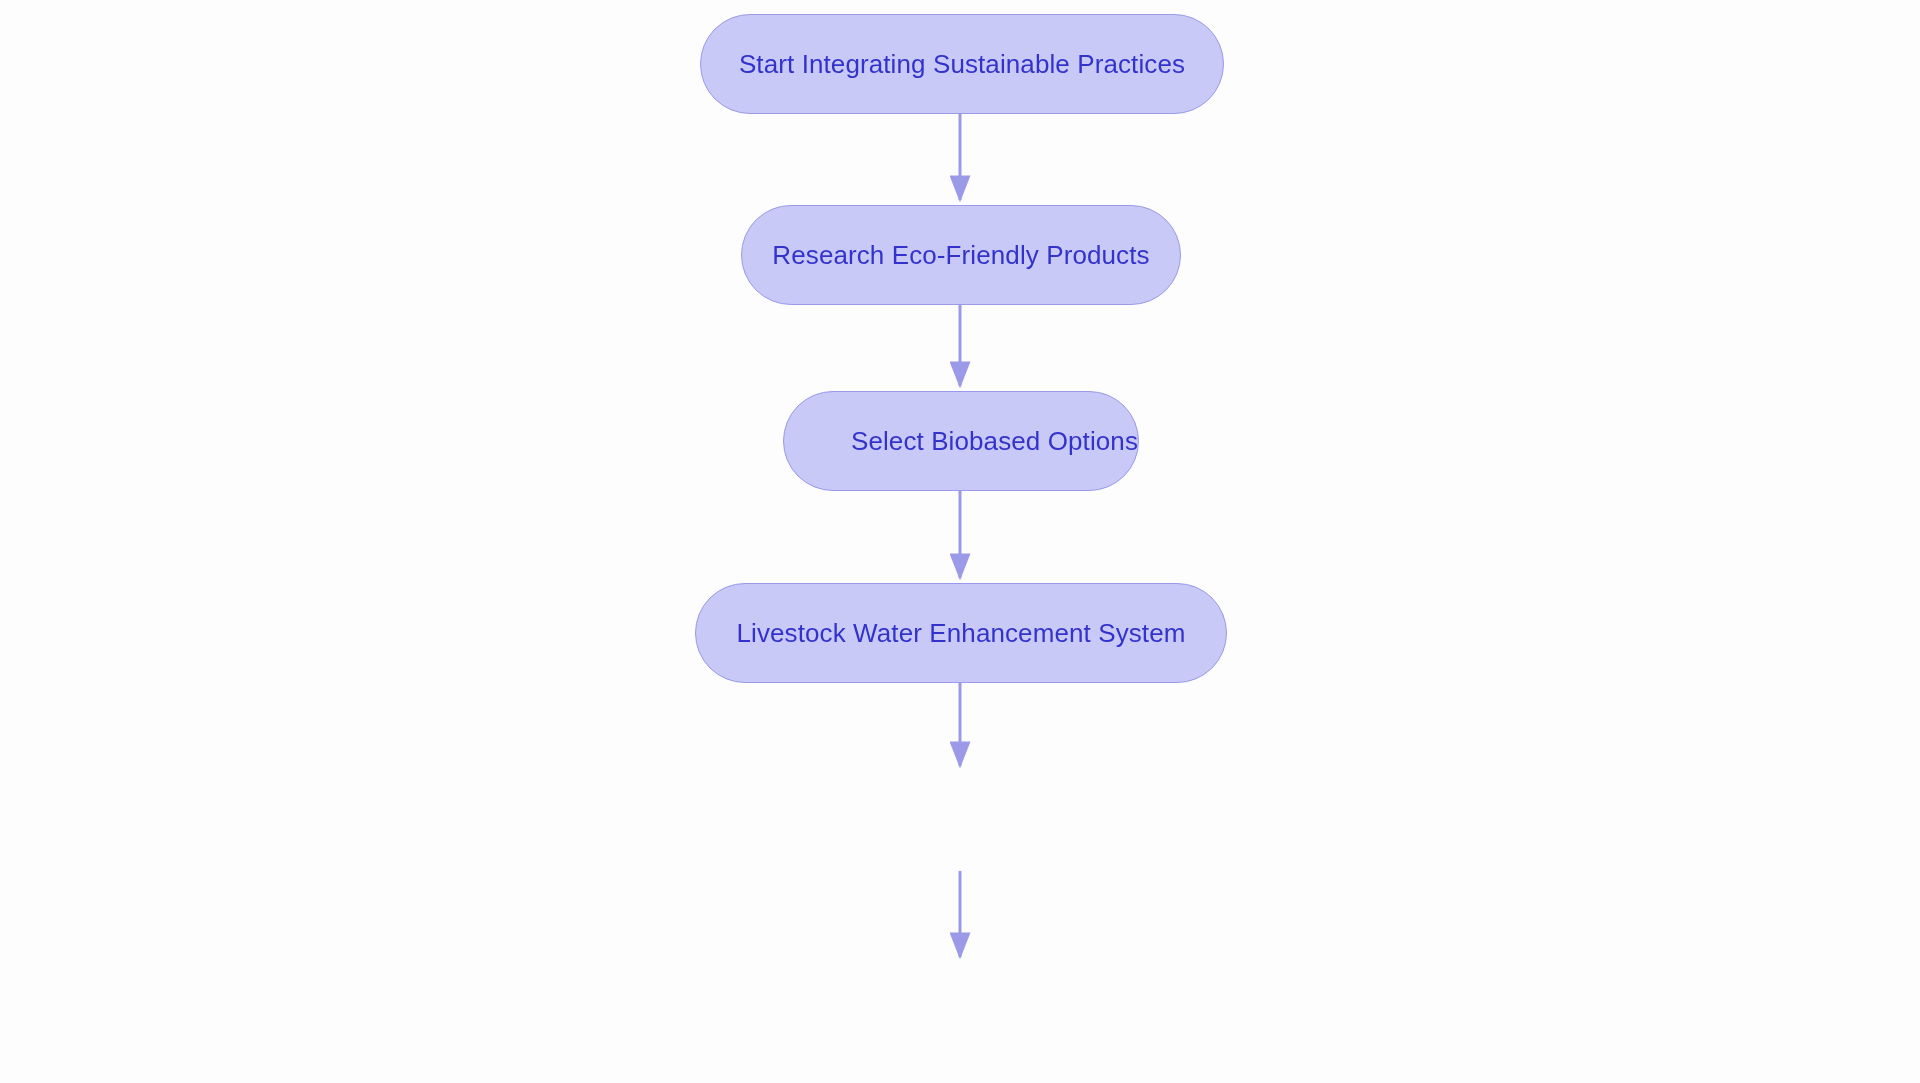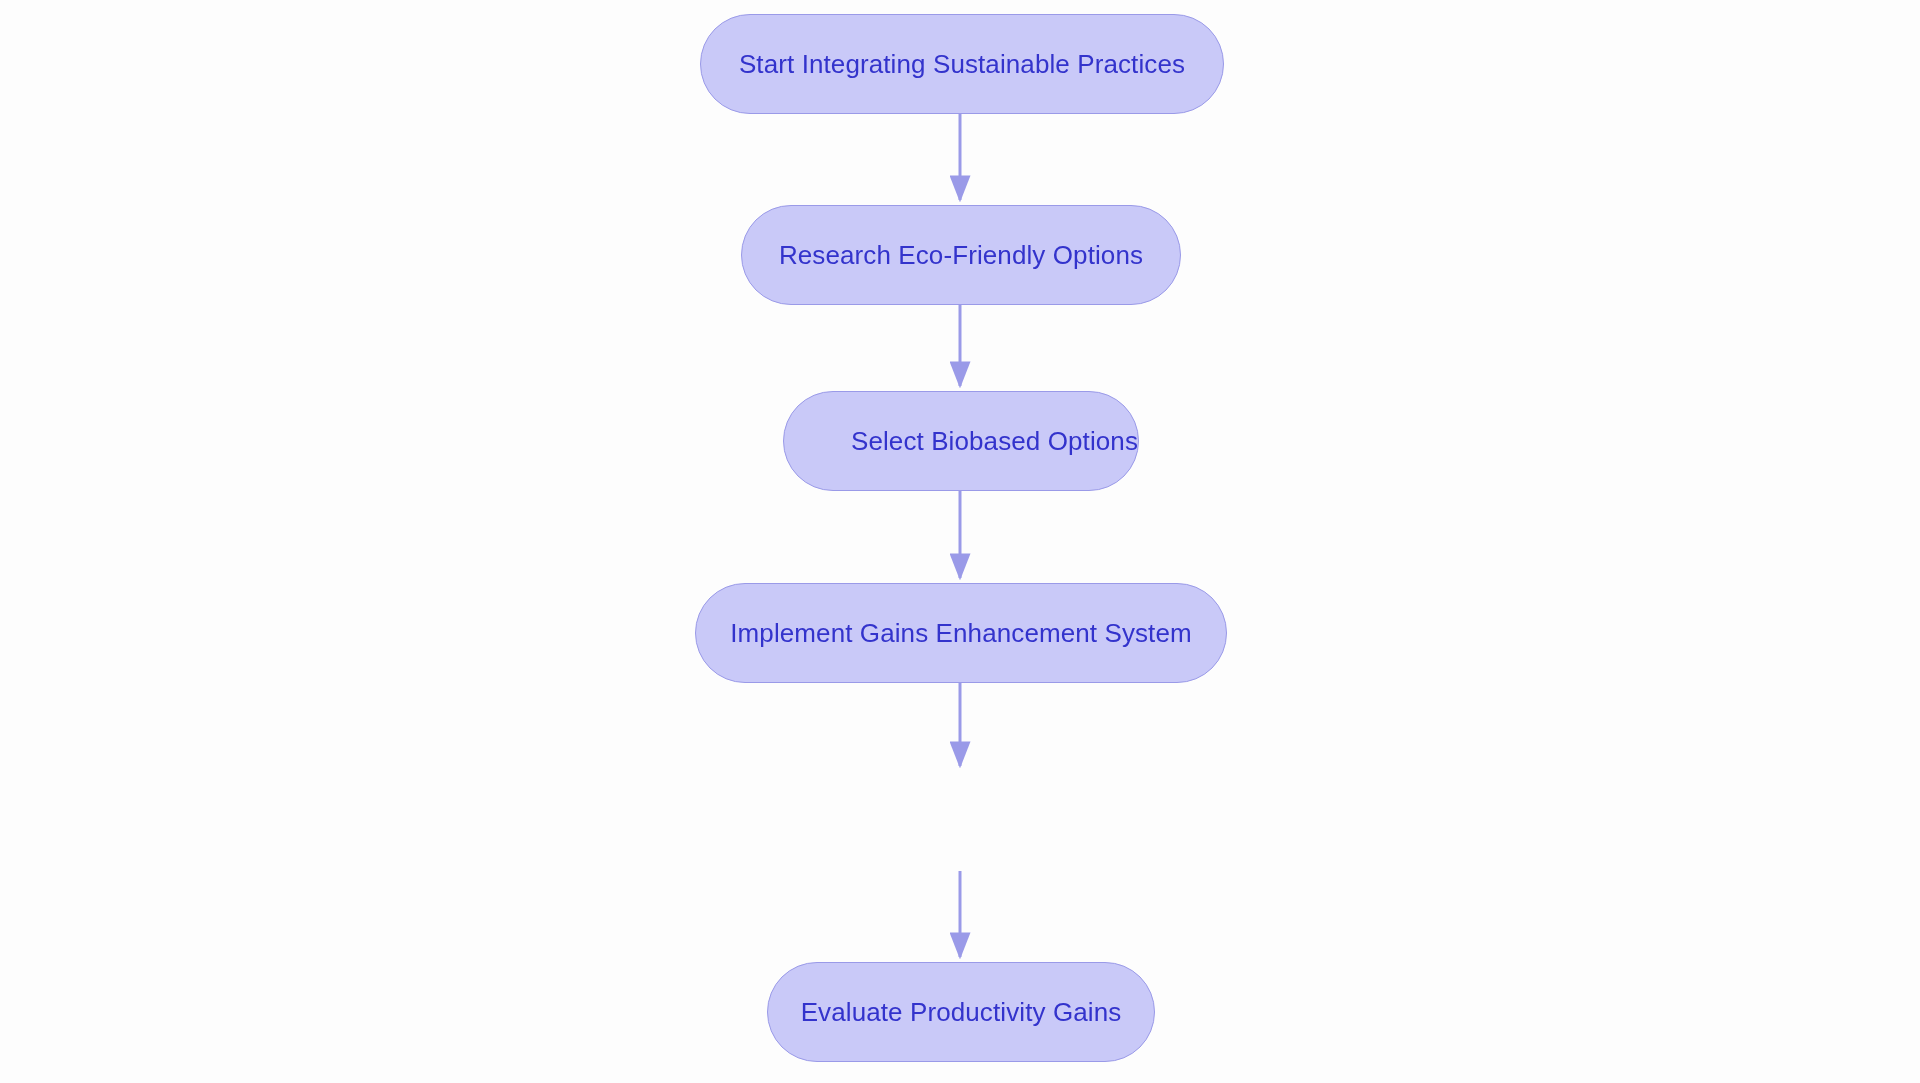--- a/index.html
+++ b/index.html
@@ -83,29 +83,26 @@
     <g>
       <line x1="960" y1="871" x2="960" y2="957" stroke="#9a9ae8" stroke-width="3" marker-end="url(#arrowhead)"></line>
     </g>
   </svg>
 
   <div class="node" id="node-0">
     <span class="node-label">Start Integrating Sustainable Practices</span>
   </div>
 
   <div class="node" id="node-1">
-    <span class="node-label">Research Eco-Friendly Options</span>
+    <span class="node-label">Research Eco-Friendly Products</span>
   </div>
 
   <div class="node" id="node-2">
     <span class="node-label">Select Biobased Options</span>
   </div>
 
   <div class="node" id="node-3">
-    <span class="node-label">Implement Gains Enhancement System</span>
+    <span class="node-label">Livestock Water Enhancement System</span>
   </div>
 
 
-  <div class="node" id="node-5">
-    <span class="node-label">Evaluate Productivity Gains</span>
-  </div>
 
 </div>
 
 </body></html>

